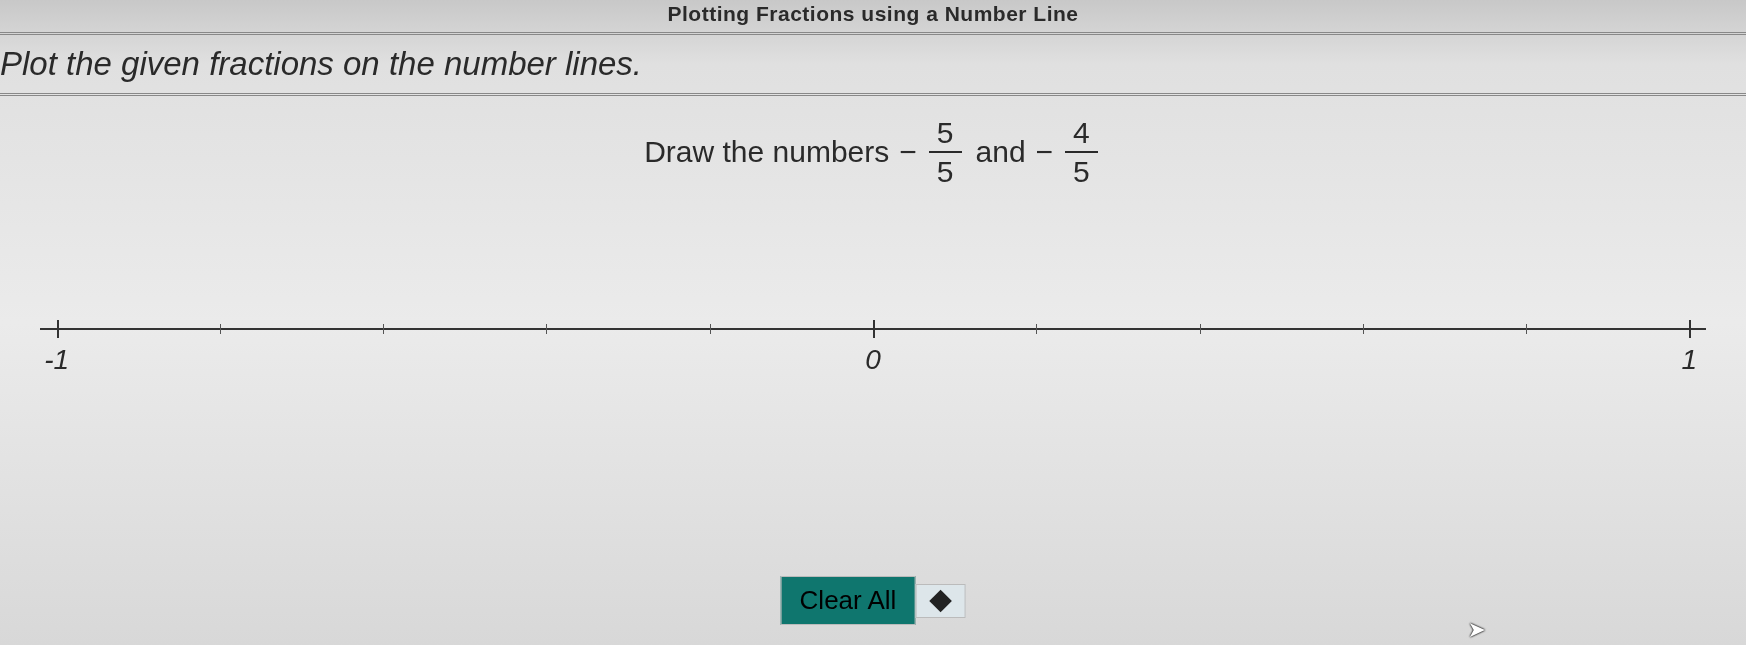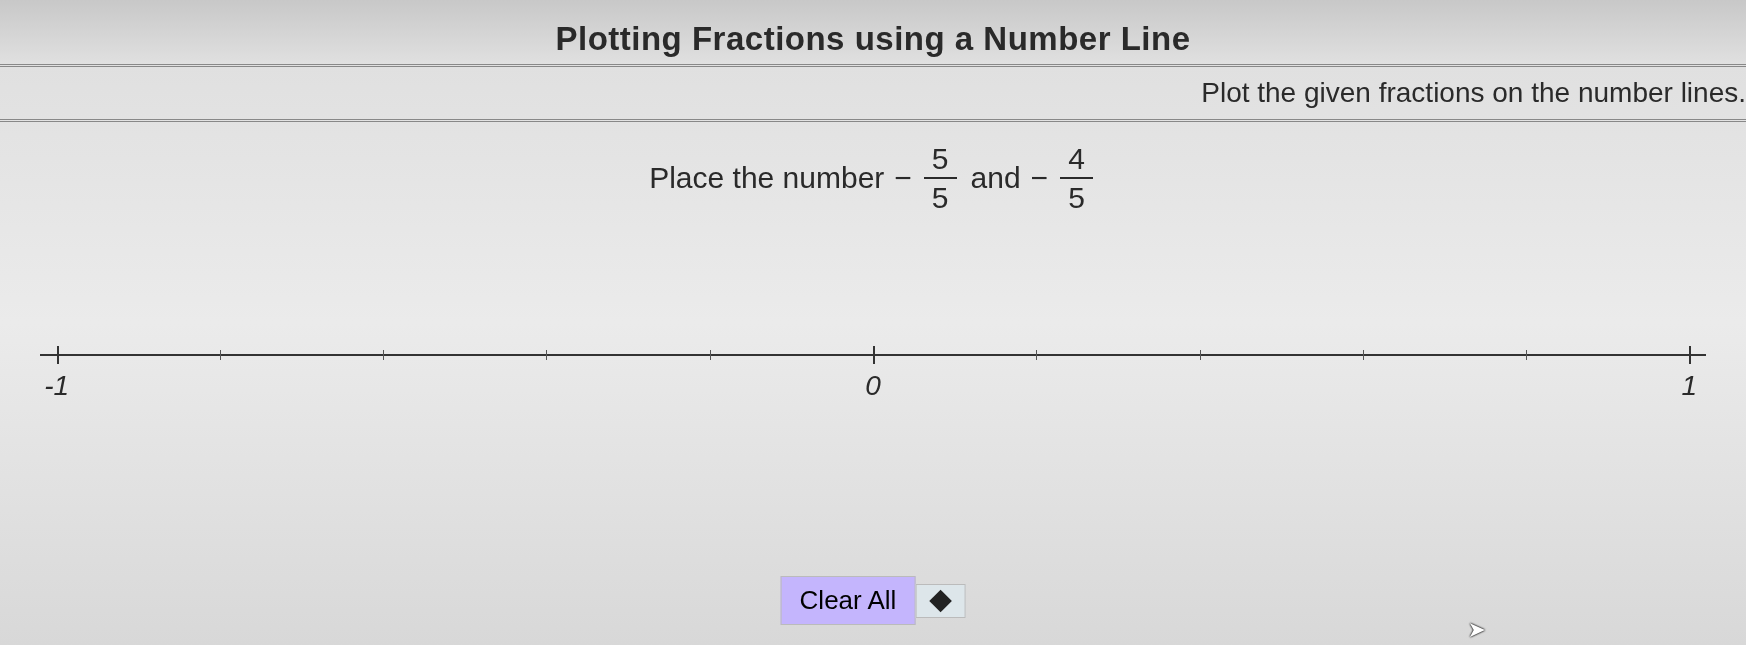--- a/index.html
+++ b/index.html
@@ -10,29 +10,30 @@
     body {
       font-family: "Comic Sans MS", "Segoe UI", Arial, sans-serif;
       background: linear-gradient(180deg, #c8c8c8 0%, #e0e0e0 10%, #ebebeb 50%, #d8d8d8 100%);
       width: 1746px;
       height: 645px;
       overflow: hidden;
       color: #2a2a2a;
     }
     .title-bar {
       text-align: center;
-      font-size: 33px;
+      font-size: 21px;
       font-weight: bold;
-      padding: 20px 0 6px 0;
+      padding: 2px 0 6px 0;
       border-bottom: 3px double #888;
       letter-spacing: 0.5px;
     }
     .subtitle-bar {
-      text-align: right;
-      font-size: 28px;
+      text-align: left;
+      font-style: italic;
+      font-size: 33px;
       padding: 10px 0;
       border-bottom: 3px double #888;
     }
     .instruction {
       text-align: center;
       font-size: 30px;
       padding: 20px 0 10px 0;
       display: flex;
       align-items: center;
       justify-content: center;
@@ -98,21 +99,21 @@
       left: 50%;
       transform: translateX(-50%);
       display: flex;
       align-items: center;
       gap: 0;
       font-size: 26px;
     }
     .btn-clear {
       border: 1px solid #bbb;
       padding: 8px 18px;
-      background: #c4b5fd;
+      background: #0f766e;
       cursor: pointer;
       font-family: inherit;
       font-size: 26px;
     }
     .draw-label {
       padding: 8px 16px;
     }
     .btn-dot {
       border: 1px solid #bbb;
       background: #dde6ea;
@@ -137,21 +138,21 @@
       text-shadow: 0 0 2px #000, 0 0 2px #000;
     }
   </style>
 </head>
 <body>
 
 <div class="title-bar">Plotting Fractions using a Number Line</div>
 <div class="subtitle-bar">Plot the given fractions on the number lines.</div>
 
 <div class="instruction">
-  <span>Place the number</span>
+  <span>Draw the numbers</span>
   <span class="minus">−</span>
   <span class="fraction">
     <span class="num">5</span>
     <span class="den">5</span>
   </span>
   <span>and</span>
   <span class="minus">−</span>
   <span class="fraction">
     <span class="num">4</span>
     <span class="den">5</span>

